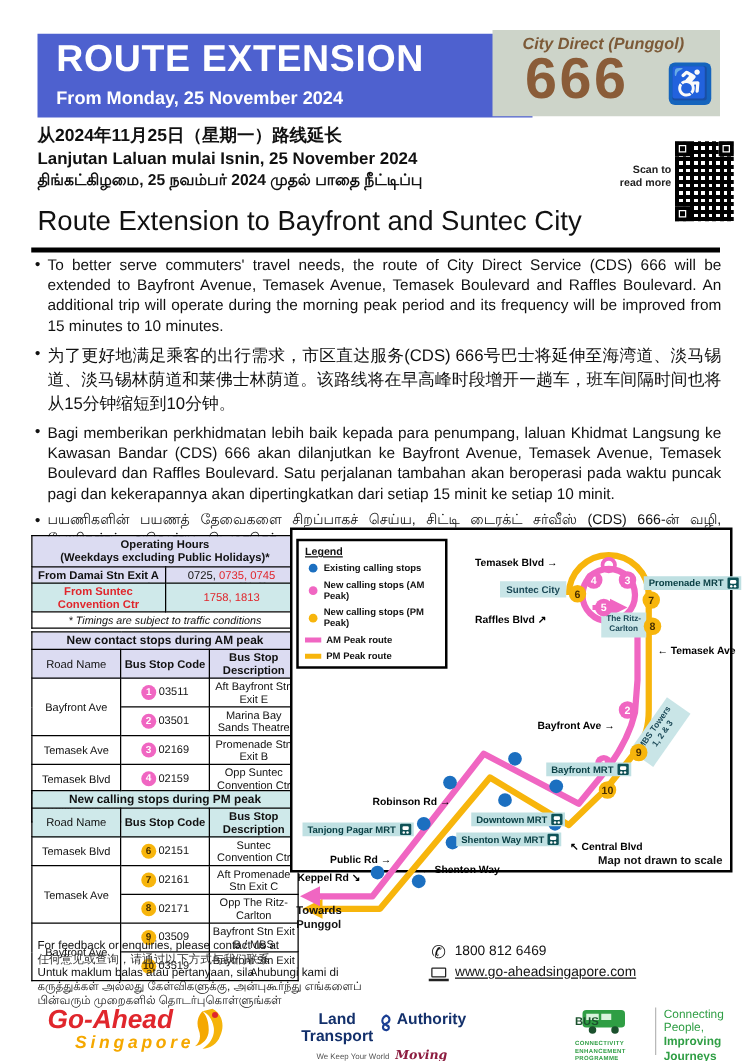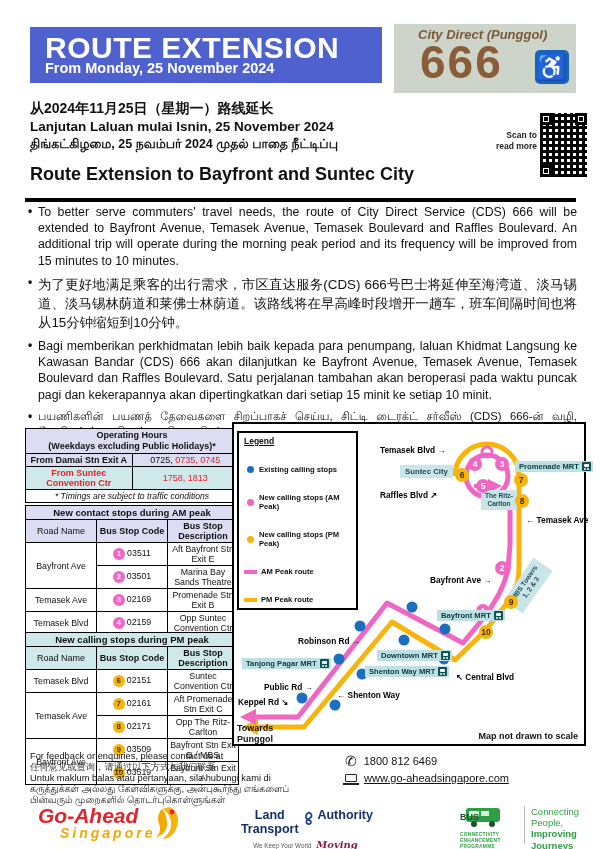--- a/index.html
+++ b/index.html
@@ -1,40 +1,40 @@
 <!DOCTYPE html>
 <html><head>
 <meta charset="utf-8">
 <style>
   html,body{margin:0;padding:0;background:#fff;}
   body{width:600px;height:849px;font-family:"Liberation Sans",sans-serif;color:#111;}
   .page{position:relative;width:600px;height:849px;background:#fff;overflow:hidden;}
 
   
-  .hdr-blue{position:absolute;left:30px;top:27px;width:352px;height:56px;background:#4e61cf;color:#fff;}
+  .hdr-blue{position:absolute;left:30px;top:27px;width:352px;height:67px;background:#4e61cf;color:#fff;padding-left:44px;}
   .hdr-title{position:absolute;left:15px;top:4px;font-size:30px;font-weight:bold;letter-spacing:.5px;white-space:nowrap;}
   .hdr-sub{position:absolute;left:15px;bottom:7px;font-size:14.5px;font-weight:bold;}
   .svc-box{position:absolute;left:394px;top:24px;width:182px;height:69px;background:#cdd4c9;}
   .svc-label{position:absolute;left:24px;top:3px;font-style:italic;font-weight:bold;color:#7c5a38;font-size:13px;}
   .svc-num{position:absolute;left:26px;top:15px;font-size:46px;font-weight:bold;color:#8a5c38;line-height:1;letter-spacing:2px;}
   .wc{position:absolute;right:7px;top:26px;width:34px;height:34px;background:#1564bd;border-radius:5px;color:#fff;display:flex;align-items:center;justify-content:center;font-size:25px;line-height:1;}
 
   
   .ml-zh{position:absolute;left:30px;top:100px;font-size:14px;font-weight:bold;}
   .ml-ms{position:absolute;left:30px;top:119px;font-size:13.5px;font-weight:bold;}
   .ml-ta{position:absolute;left:30px;top:137px;font-size:12.5px;font-weight:bold;}
   .scan{position:absolute;left:489px;top:130px;width:48px;font-size:8.5px;font-weight:bold;text-align:right;line-height:1.25;color:#222;}
   .qr{position:absolute;left:540px;top:113px;width:47px;height:64px;background-image:
       repeating-linear-gradient(0deg,#000 0 3px,rgba(255,255,255,0) 3px 6px),
       repeating-linear-gradient(90deg,#000 0 3px,#fff 3px 6px);}
   .qr .fp{position:absolute;width:12px;height:12px;border:3px solid #000;background:#fff;box-sizing:border-box;}
   .qr .fp::after{content:"";position:absolute;left:1px;top:1px;width:4px;height:4px;background:#000;}
   .fp.tl{left:0;top:0}.fp.tr{right:0;top:0}.fp.bl{left:0;bottom:0}
 
-  .main-title{position:absolute;left:30px;top:164px;font-size:18px;font-weight:bold;white-space:nowrap;}
+  .main-title{position:absolute;left:30px;top:164px;font-size:22px;font-weight:normal;white-space:nowrap;}
   .rule{position:absolute;left:25px;top:198px;width:551px;height:4px;background:#000;}
 
   
   .bullets{position:absolute;left:28px;top:204px;width:549px;}
   .bullet{display:flex;margin-bottom:6px;}
   .bullet .dot{width:10px;flex:0 0 10px;font-weight:bold;font-size:12px;line-height:1.3;}
   .bullet .txt{flex:1;text-align:justify;}
   .b-en{font-size:12.3px;line-height:1.32;}
   .b-zh{font-size:13.4px;line-height:1.42;}
   .b-ms{font-size:12.3px;line-height:1.32;}
@@ -55,25 +55,25 @@
   .tbl-am th{background:#dcdcf2;font-size:9px;}
   .tbl-pm .title{background:#cfe9ea;font-weight:bold;font-size:9.5px;}
   .tbl-pm th{background:#cfe9ea;font-size:9px;}
   .c-road{width:58px;font-weight:normal;margin-top:47px;}
   .c-code{width:52px;}
   .numc{display:inline-block;width:12px;height:12px;border-radius:50%;font-size:8px;font-weight:bold;line-height:12px;text-align:center;vertical-align:middle;margin-right:2px;}
   .numc.am{background:#f066c2;color:#fff;}
   .numc.pm{background:#f7b50c;color:#4a3000;}
 
   
-  .map{position:absolute;left:232px;top:422px;width:354px;height:324px;border:2px solid #000;background:#fff;box-sizing:border-box;}
+  .map{position:absolute;left:232px;top:422px;width:354px;height:276px;border:2px solid #000;background:#fff;box-sizing:border-box;}
   .map svg.routes{position:absolute;left:0;top:0;}
   .legend{position:absolute;left:3px;top:7px;width:121px;border:2px solid #000;background:#fff;padding:3px 5px 4px 5px;font-size:7.6px;box-sizing:border-box;z-index:5;}
   .legend .lg-title{font-weight:bold;text-decoration:underline;font-size:8.5px;margin-bottom:2px;}
-  .lg-row{display:flex;align-items:center;margin-top:19px;font-weight:bold;}
+  .lg-row{display:flex;align-items:center;margin-top:4px;font-weight:bold;}
   .lg-dot{width:7px;height:7px;border-radius:50%;margin:0 5px 0 3px;flex:0 0 7px;}
   .lg-bar{width:13px;height:4px;margin-right:4px;flex:0 0 13px;}
   .stop{position:absolute;width:14px;height:14px;border-radius:50%;display:flex;align-items:center;justify-content:center;font-size:8.5px;font-weight:bold;transform:translate(-50%,-50%);z-index:4;}
   .stop.am{background:#f066c2;color:#fff;}
   .stop.pm{background:#f7b50c;color:#4a3000;}
   .bdot{position:absolute;width:11px;height:11px;border-radius:50%;background:#1b6fc0;transform:translate(-50%,-50%);z-index:3;}
   .rlab{position:absolute;font-size:8.3px;font-weight:bold;white-space:nowrap;z-index:6;color:#000;}
   .plab{position:absolute;background:#c9e5e7;color:#1d4a58;font-weight:bold;font-size:7.8px;padding:2px 5px;white-space:nowrap;z-index:6;}
   .mrt{position:absolute;background:#bfe0e2;color:#0b4045;font-weight:bold;font-size:7.6px;padding:1px 2px 1px 4px;display:flex;align-items:center;white-space:nowrap;z-index:6;}
   .mrt-ico{width:9px;height:9px;background:#0f5257;border-radius:1px;position:relative;display:inline-block;margin-left:3px;flex:0 0 9px;}

